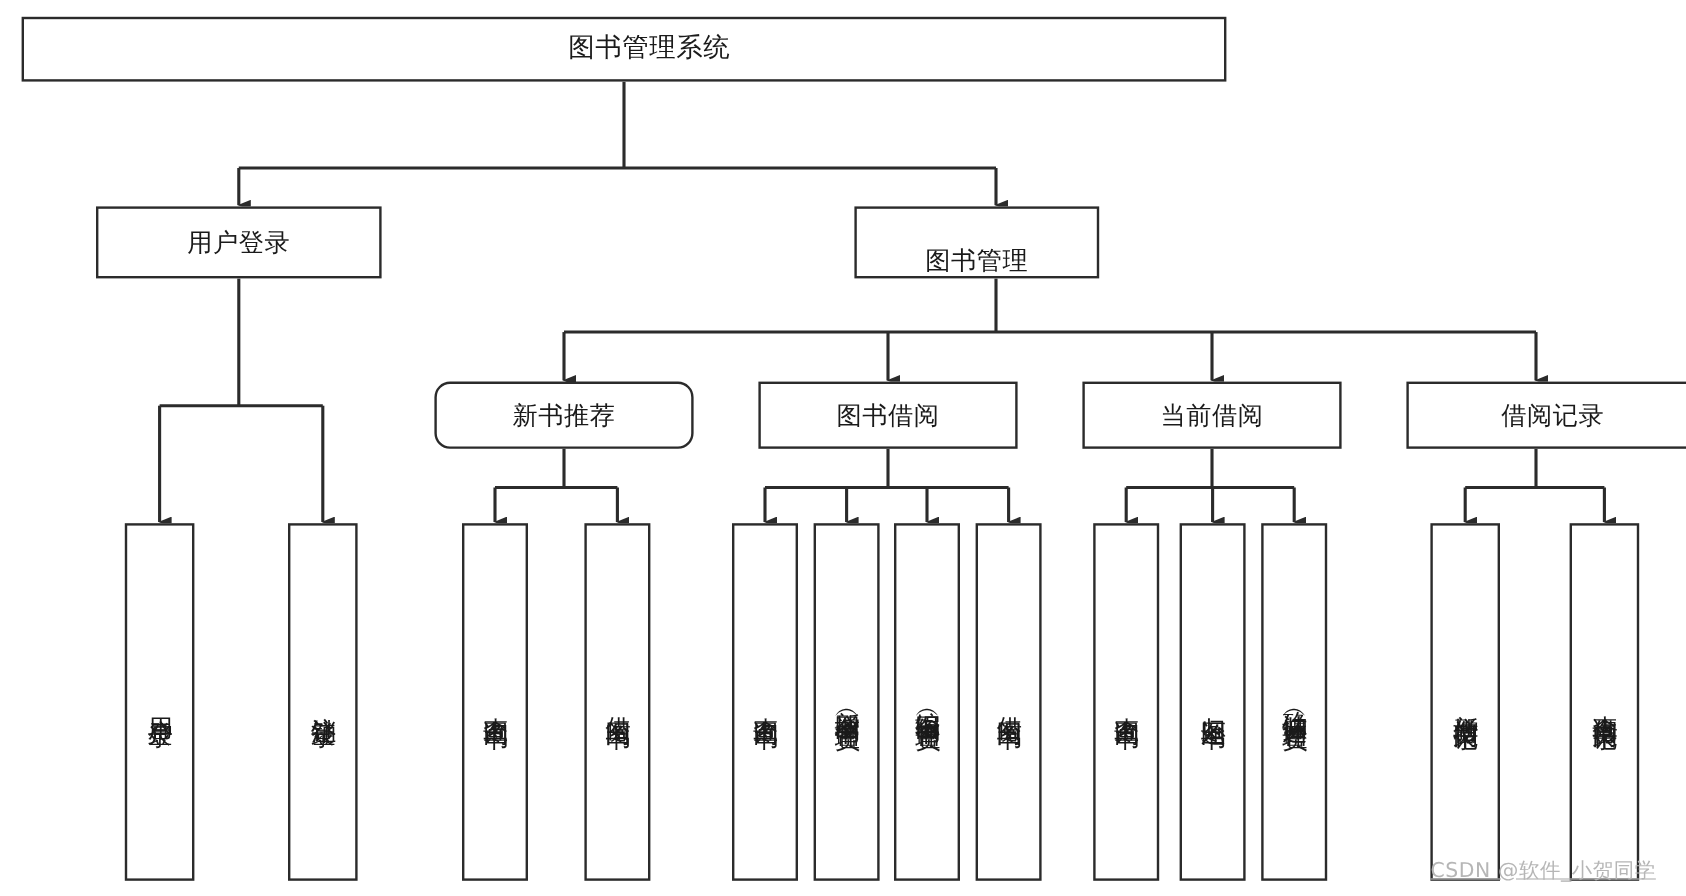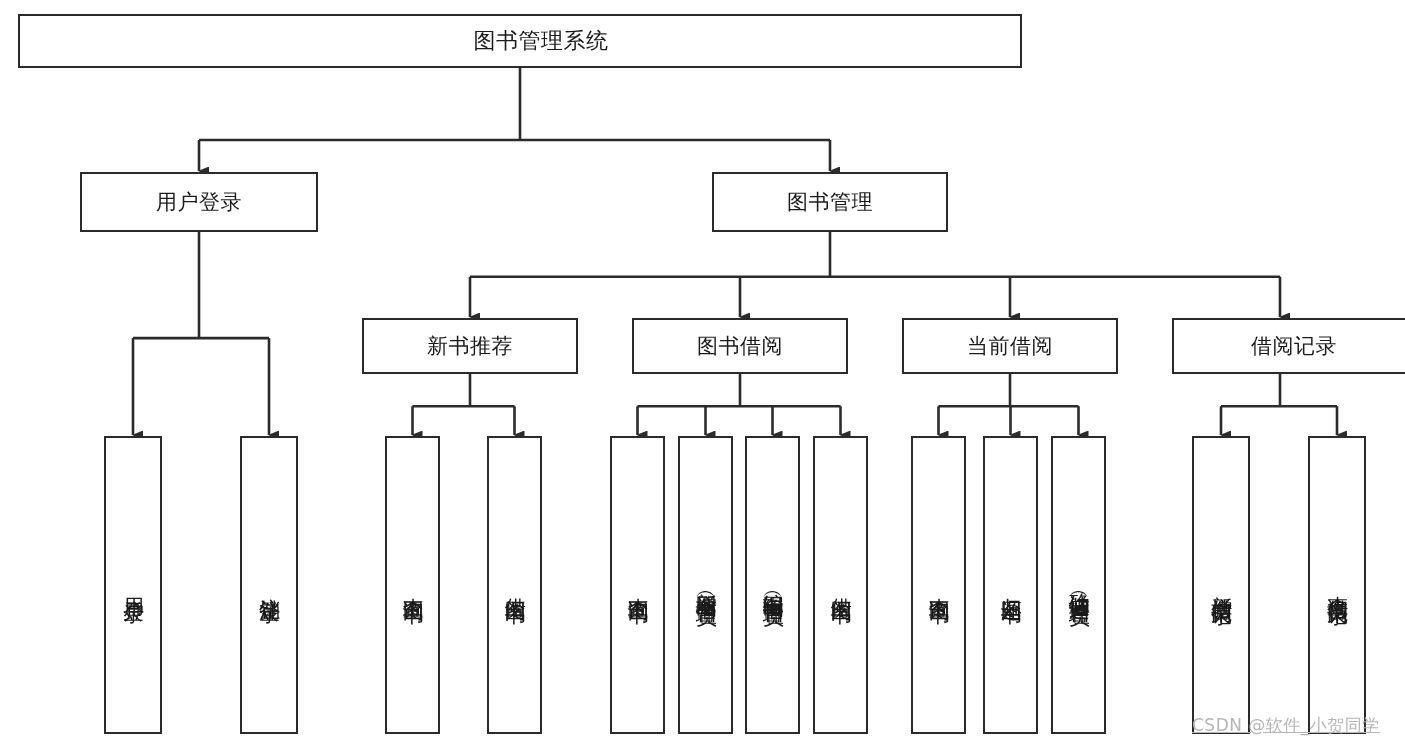--- a/index.html
+++ b/index.html
@@ -114,25 +114,25 @@
       </g>
   </svg>
 
   <div class="node root" style="left: 18px; top: 14px; width: 1004px; height: 54px; border-color: rgb(43, 43, 43); background: rgb(255, 255, 255);">
     <span class="label">图书管理系统</span>
   </div>
 
   <div class="node" style="left: 80px; top: 172px; width: 238px; height: 60px; border-color: rgb(43, 43, 43); background: rgb(255, 255, 255);">
     <span class="label">用户登录</span>
   </div>
-  <div class="node" style="left: 712px; top: 172px; width: 236px; height: 60px; border-color: rgb(43, 43, 43); background: rgb(255, 255, 255);">
+  <div class="node" style="left: 712px; top: 172px; width: 204px; height: 60px; border-color: rgb(43, 43, 43); background: rgb(255, 255, 255); align-items: flex-end;">
     <span class="label">图书管理</span>
   </div>
 
-  <div class="node" style="left: 362px; top: 318px; width: 216px; height: 56px; border-color: rgb(43, 43, 43); background: rgb(255, 255, 255);">
+  <div class="node" style="left: 362px; top: 318px; width: 216px; height: 56px; border-color: rgb(43, 43, 43); background: rgb(255, 255, 255); border-radius: 13px;">
     <span class="label">新书推荐</span>
   </div>
   <div class="node" style="left: 632px; top: 318px; width: 216px; height: 56px; border-color: rgb(43, 43, 43); background: rgb(255, 255, 255);">
     <span class="label">图书借阅</span>
   </div>
   <div class="node" style="left: 902px; top: 318px; width: 216px; height: 56px; border-color: rgb(43, 43, 43); background: rgb(255, 255, 255);">
     <span class="label">当前借阅</span>
   </div>
   <div class="node" style="left: 1172px; top: 318px; width: 244px; height: 56px; border-color: rgb(43, 43, 43); background: rgb(255, 255, 255);">
     <span class="label">借阅记录</span>

